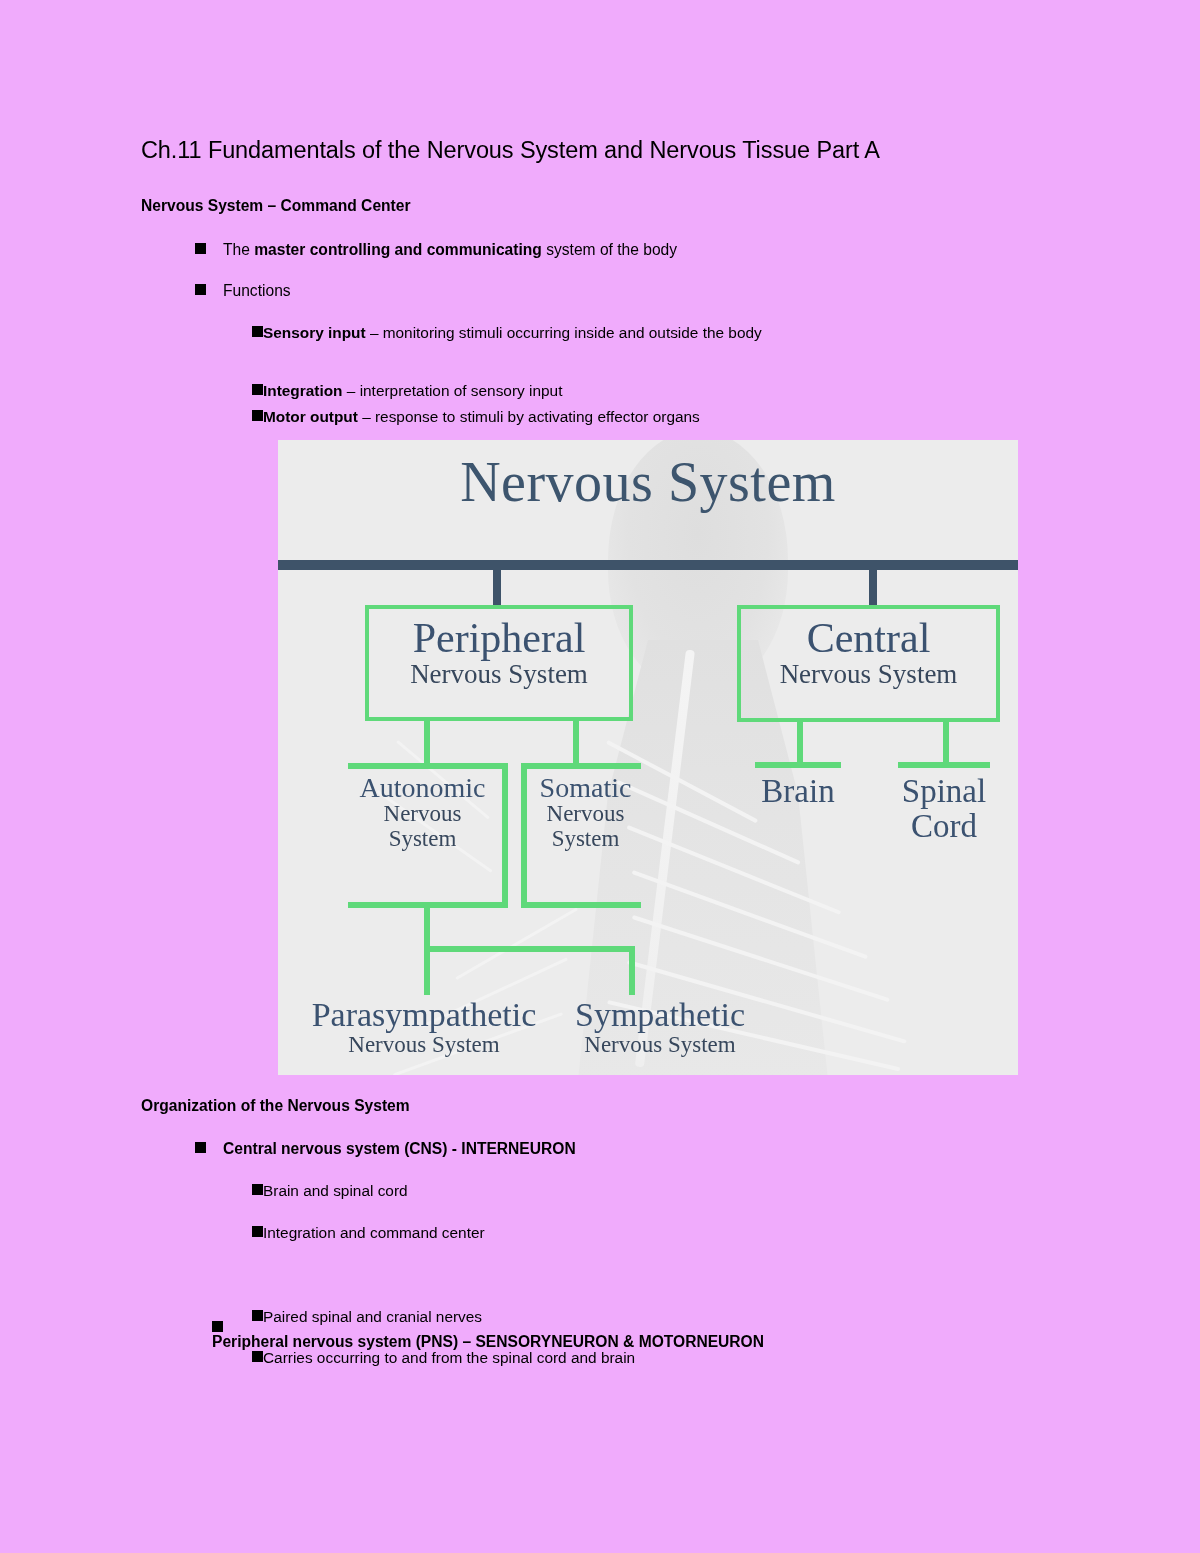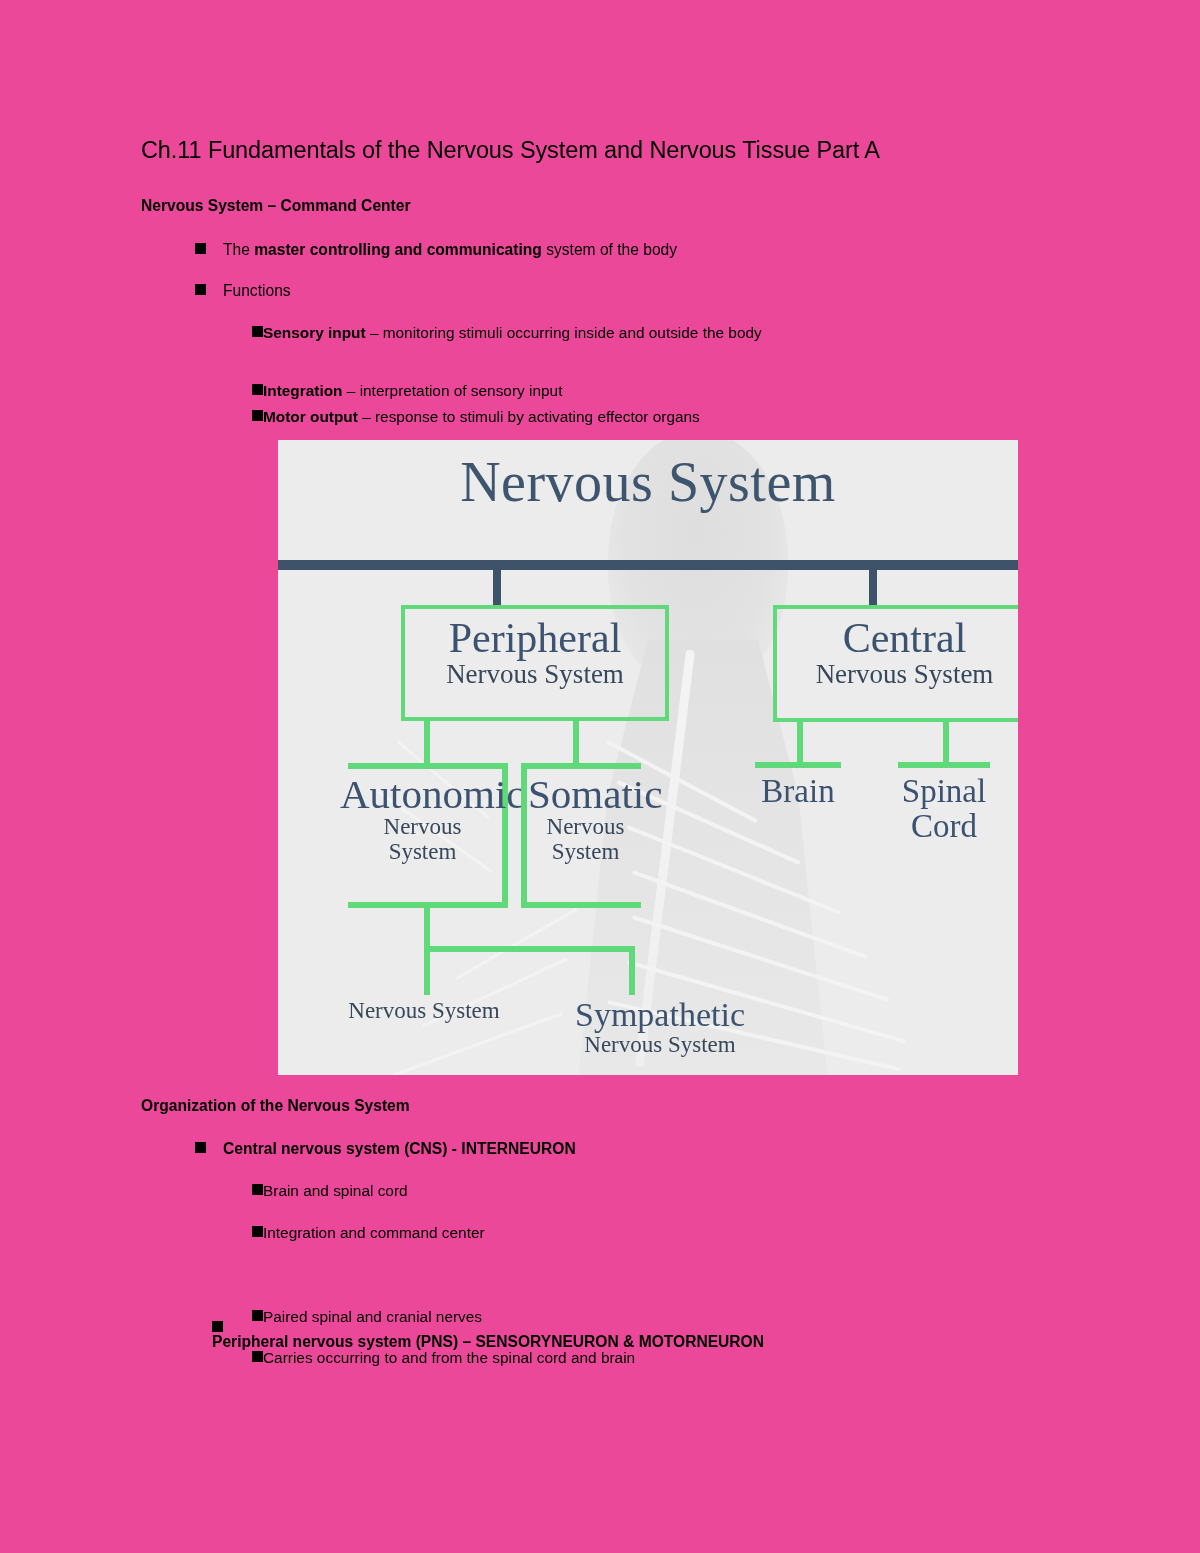--- a/index.html
+++ b/index.html
@@ -15,21 +15,21 @@
     font-family: "Liberation Sans", sans-serif;
     color: #000000;
     overflow: hidden;
   }
 
   .page {
     position: absolute;
     left: 0; top: 0;
     width: 1200px;
     height: 1553px;
-    background: #ec4899;
+    background: #f0abfc;
   }
 
   
   .doc-title {
     position: absolute;
     left: 141px;
     top: 137px;
     font-size: 23.5px;
     letter-spacing: -0.1px;
     color: #000;
@@ -154,21 +154,20 @@
   }
   .stem-navy.left  { left: 215px; }
   .stem-navy.right { left: 591px; }
 
   .gbox {
     position: absolute;
     border: 4px solid #5fd97a;
     box-sizing: border-box;
     text-align: center;
     color: #2f4459;
-    margin-left: 36px;
   }
   .gbox .big {
     display: block;
     font-size: 42px;
     line-height: 1.02;
     margin-top: 8px;
     color: #3b5270;
   }
   .gbox .sml {
     display: block;
@@ -190,21 +189,21 @@
 
   
   .openbox {
     position: absolute;
     box-sizing: border-box;
     text-align: center;
     color: #2f4459;
   }
   .openbox .big {
     display: block;
-    font-size: 41px;
+    font-size: 28px;
     line-height: 1.0;
     color: #3b5270;
     margin-top: 4px;
   }
   .openbox .sml {
     display: block;
     font-size: 23px;
     line-height: 1.08;
     color: #37475c;
   }
@@ -344,20 +343,21 @@
       <span class="big">Spinal</span>
       <span class="big" style="margin-top:0;">Cord</span>
     </div>
 
     <div class="gline gv" style="left:146px; top:462px; height:48px;"></div>
     <div class="gline gh" style="left:146px; top:506px; width:211px;"></div>
     <div class="gline gv" style="left:146px; top:506px; height:49px;"></div>
     <div class="gline gv" style="left:351px; top:506px; height:49px;"></div>
 
     <div class="bottombox" style="left:10px; top:558px; width:272px;">
+      <span class="big">Parasympathetic</span>
       <span class="sml">Nervous System</span>
     </div>
 
     <div class="bottombox" style="left:272px; top:558px; width:220px;">
       <span class="big">Sympathetic</span>
       <span class="sml">Nervous System</span>
     </div>
 
   </div>
 

